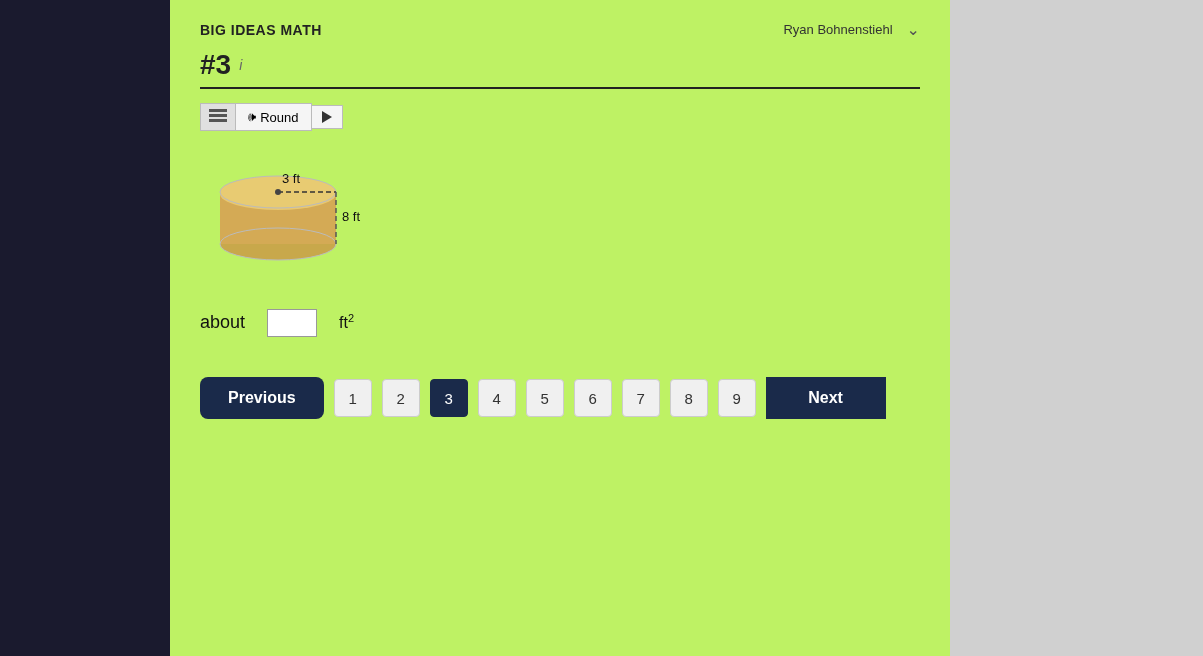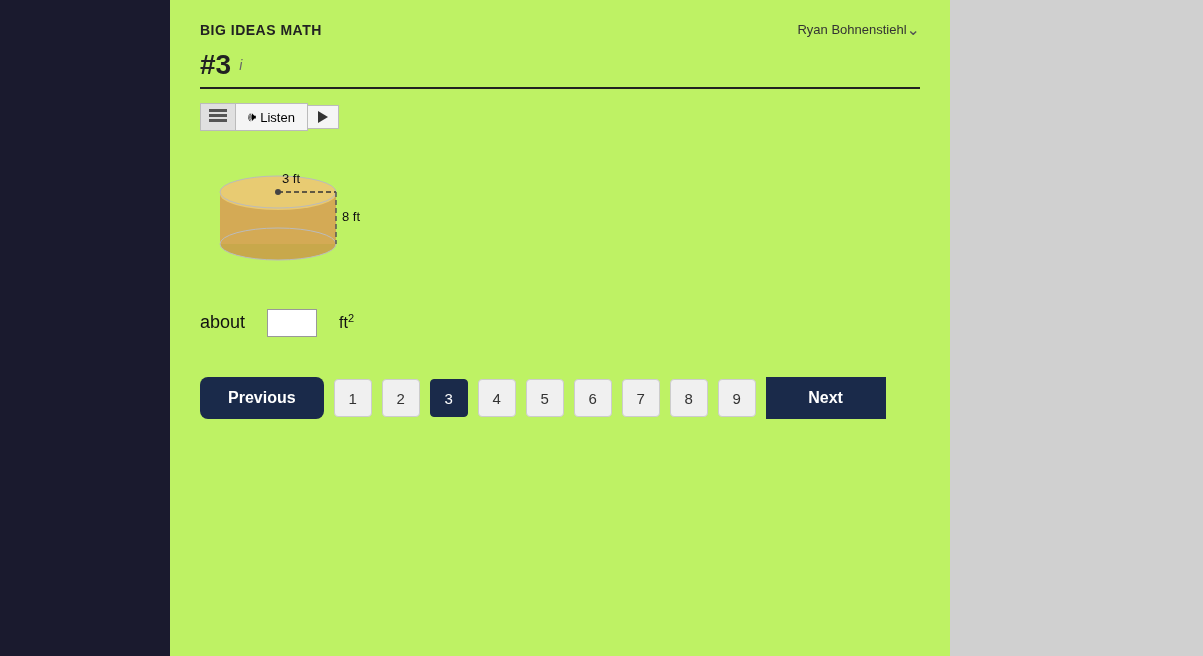--- a/index.html
+++ b/index.html
@@ -34,21 +34,21 @@
     .site-title {
       font-size: 14px;
       font-weight: bold;
       color: #222;
       letter-spacing: 0.5px;
     }
 
     .user-area {
       display: flex;
       align-items: center;
-      gap: 0;
+      gap: 14px;
       font-size: 13px;
       color: #333;
       padding-left: 17px;
     }
 
     .user-dropdown-icon {
       cursor: pointer;
       font-size: 16px;
       color: #555;
     }
@@ -264,21 +264,21 @@
     <div class="listen-icon-box">
 
       <svg width="18" height="16" viewBox="0 0 18 16">
         <rect x="0" y="0" width="18" height="3" fill="#555"></rect>
         <rect x="0" y="5" width="18" height="3" fill="#555"></rect>
         <rect x="0" y="10" width="18" height="3" fill="#555"></rect>
       </svg>
     </div>
     <button class="listen-btn">
       <span>🕪</span>
-      <span>Listen</span>
+      <span>Round</span>
     </button>
     <button class="play-btn">
       <svg width="10" height="12" viewBox="0 0 10 12">
         <polygon points="0,0 10,6 0,12" fill="#333"></polygon>
       </svg>
     </button>
   </div>
 
 
   <div class="figure-area">

